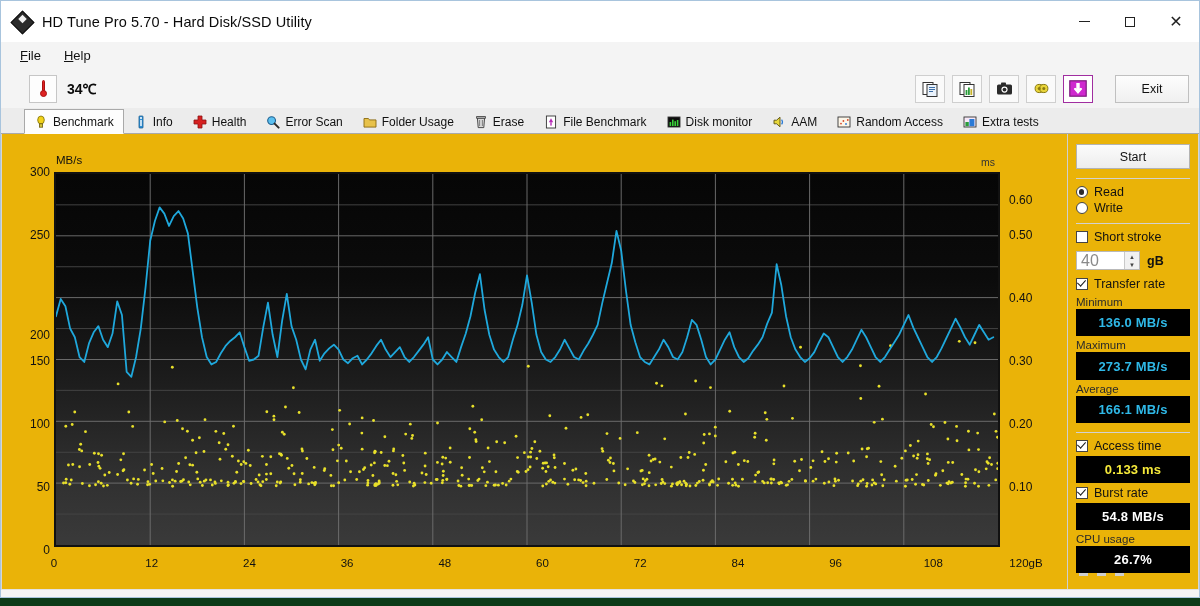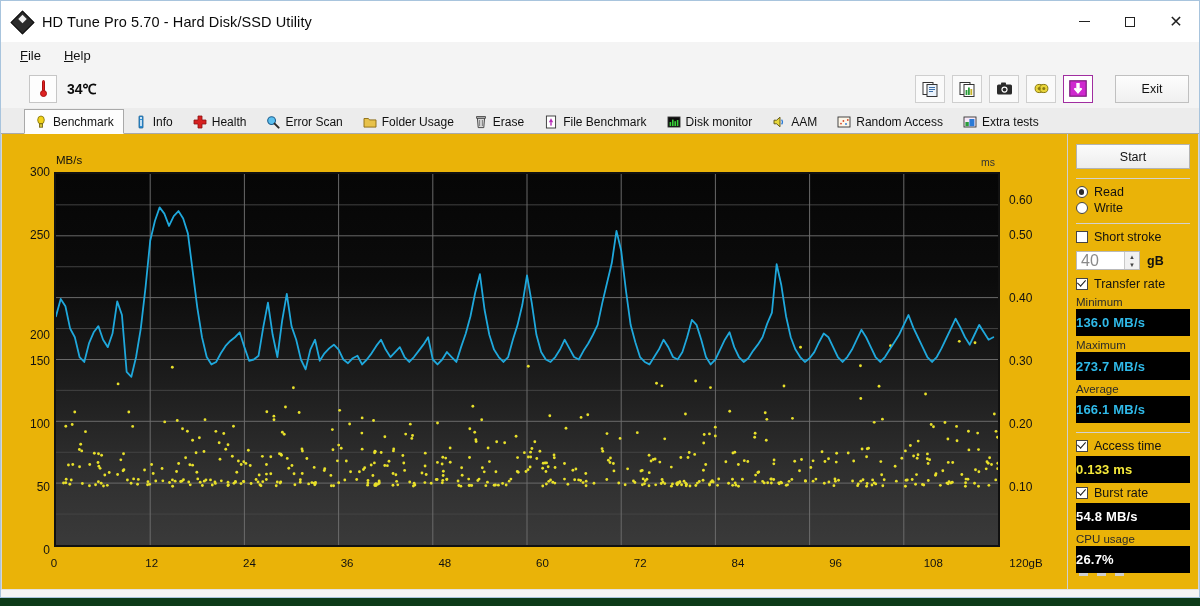--- a/index.html
+++ b/index.html
@@ -205,21 +205,21 @@
     display:flex;flex-direction:column;
   }
   .spin .btns span{
     flex:1;display:flex;align-items:center;justify-content:center;
     font-size:6px;color:#444;line-height:1;
   }
   .gb-lbl{font-size:12.5px;font-weight:bold;color:#111;}
   .stat-lbl{font-size:11.5px;color:#2a2a2a;margin-top:3px;}
   .stat-val{
     height:28px;background:#000;display:flex;align-items:center;
-    font-size:13px;font-weight:bold;
+    justify-content:center;font-size:13px;font-weight:bold;
     margin-top:1px;letter-spacing:0.2px;
   }
   .c-cyan{color:#2fb9e8;}
   .c-yellow{color:#f5e93a;}
   .c-white{color:#ffffff;}
   .panel-bottom{margin-top:auto;height:16px;display:flex;align-items:flex-start;
     gap:9px;padding-left:3px;overflow:hidden;}
   .bfrag{width:9px;height:3px;background:#cfcfcf;}
   .statusbar{
     height:7px;background:#f4f4f4;flex:0 0 auto;

